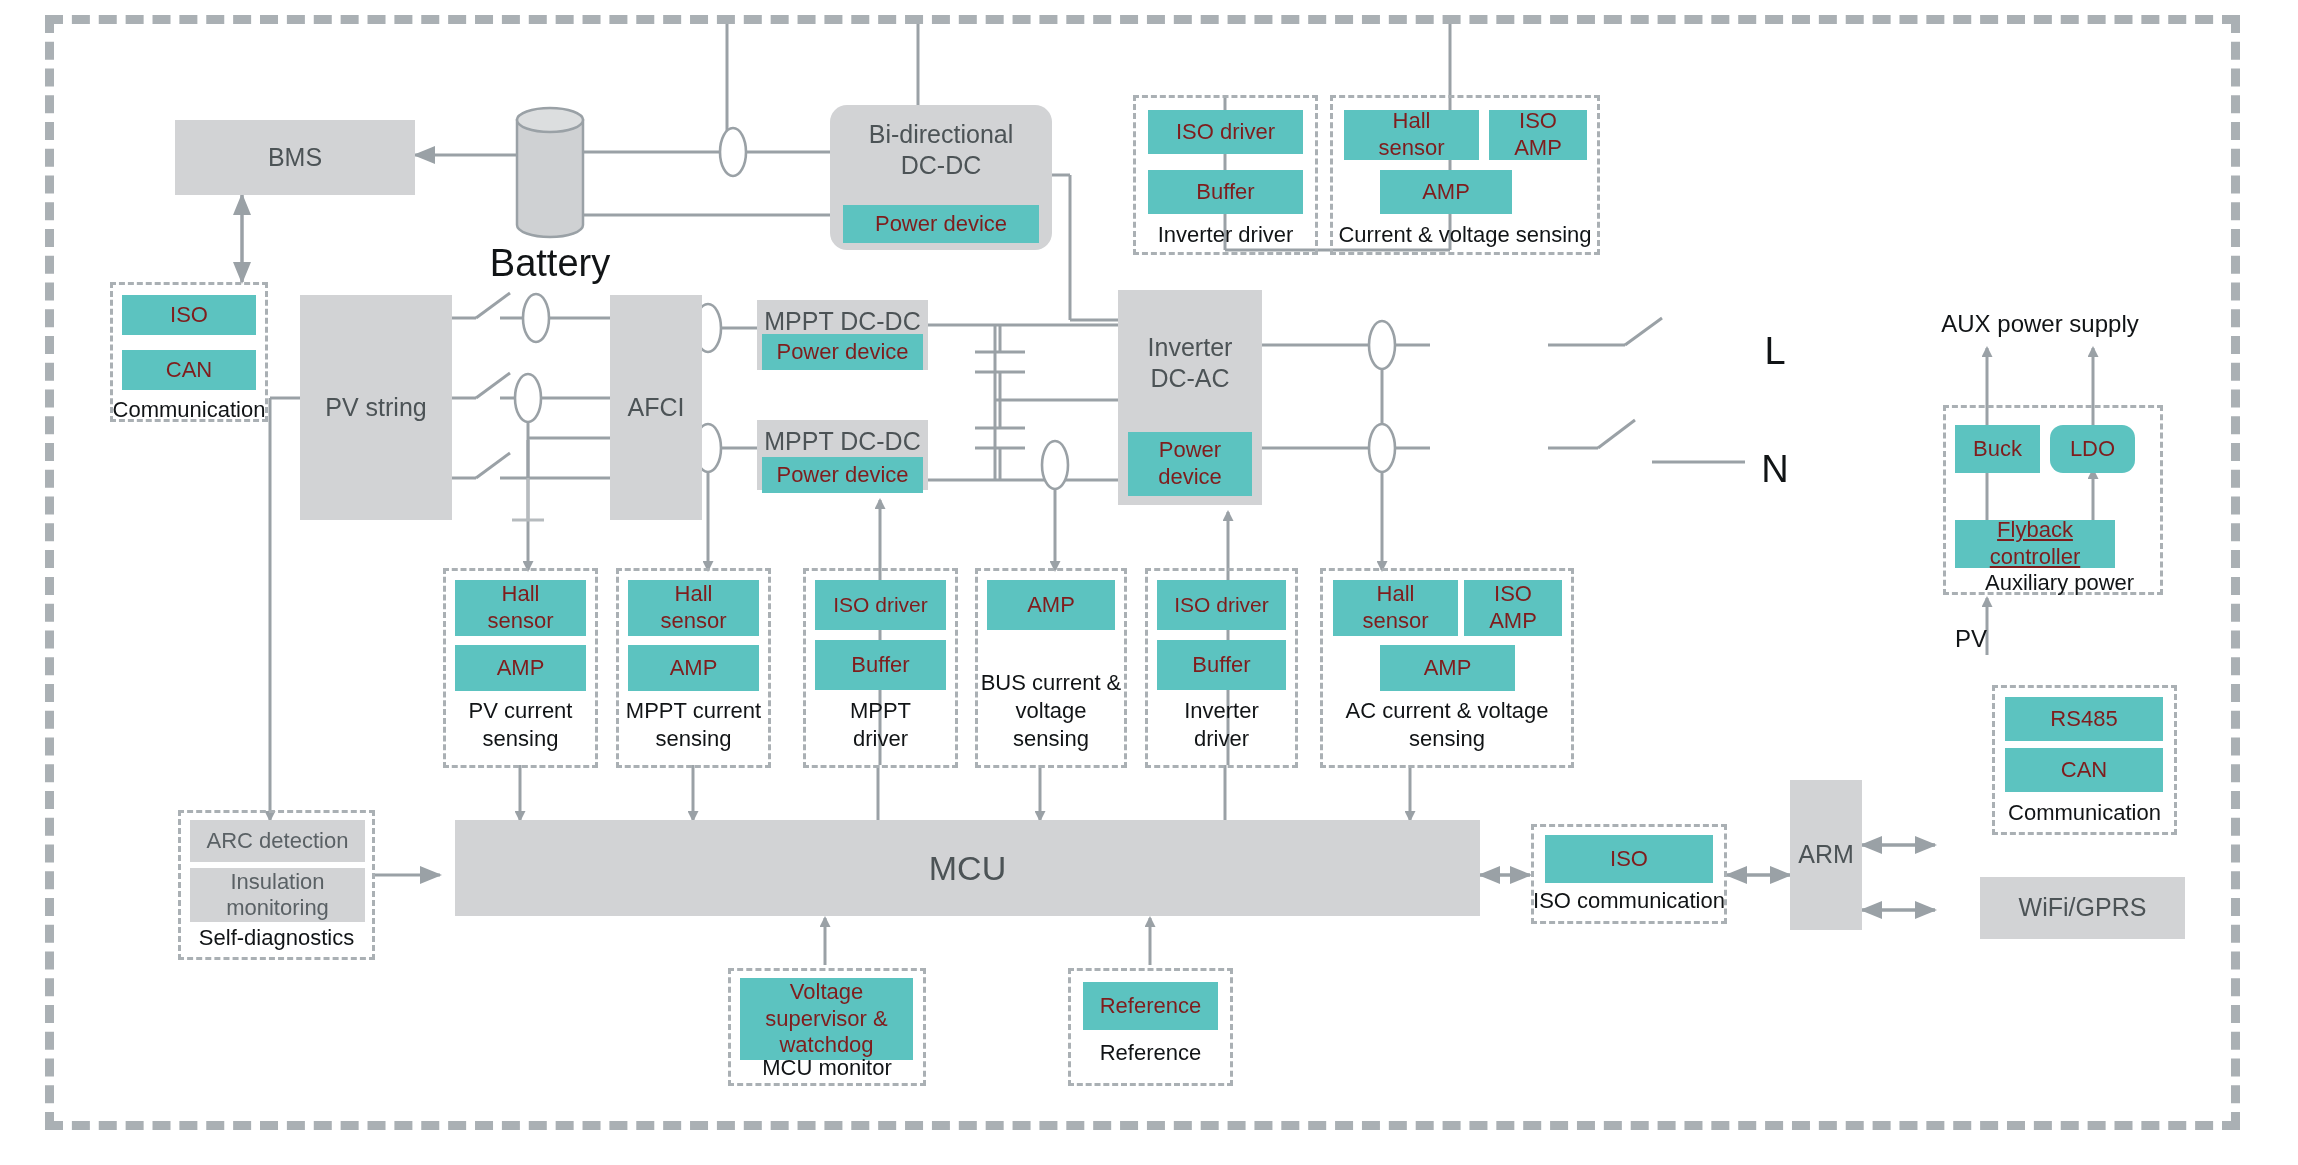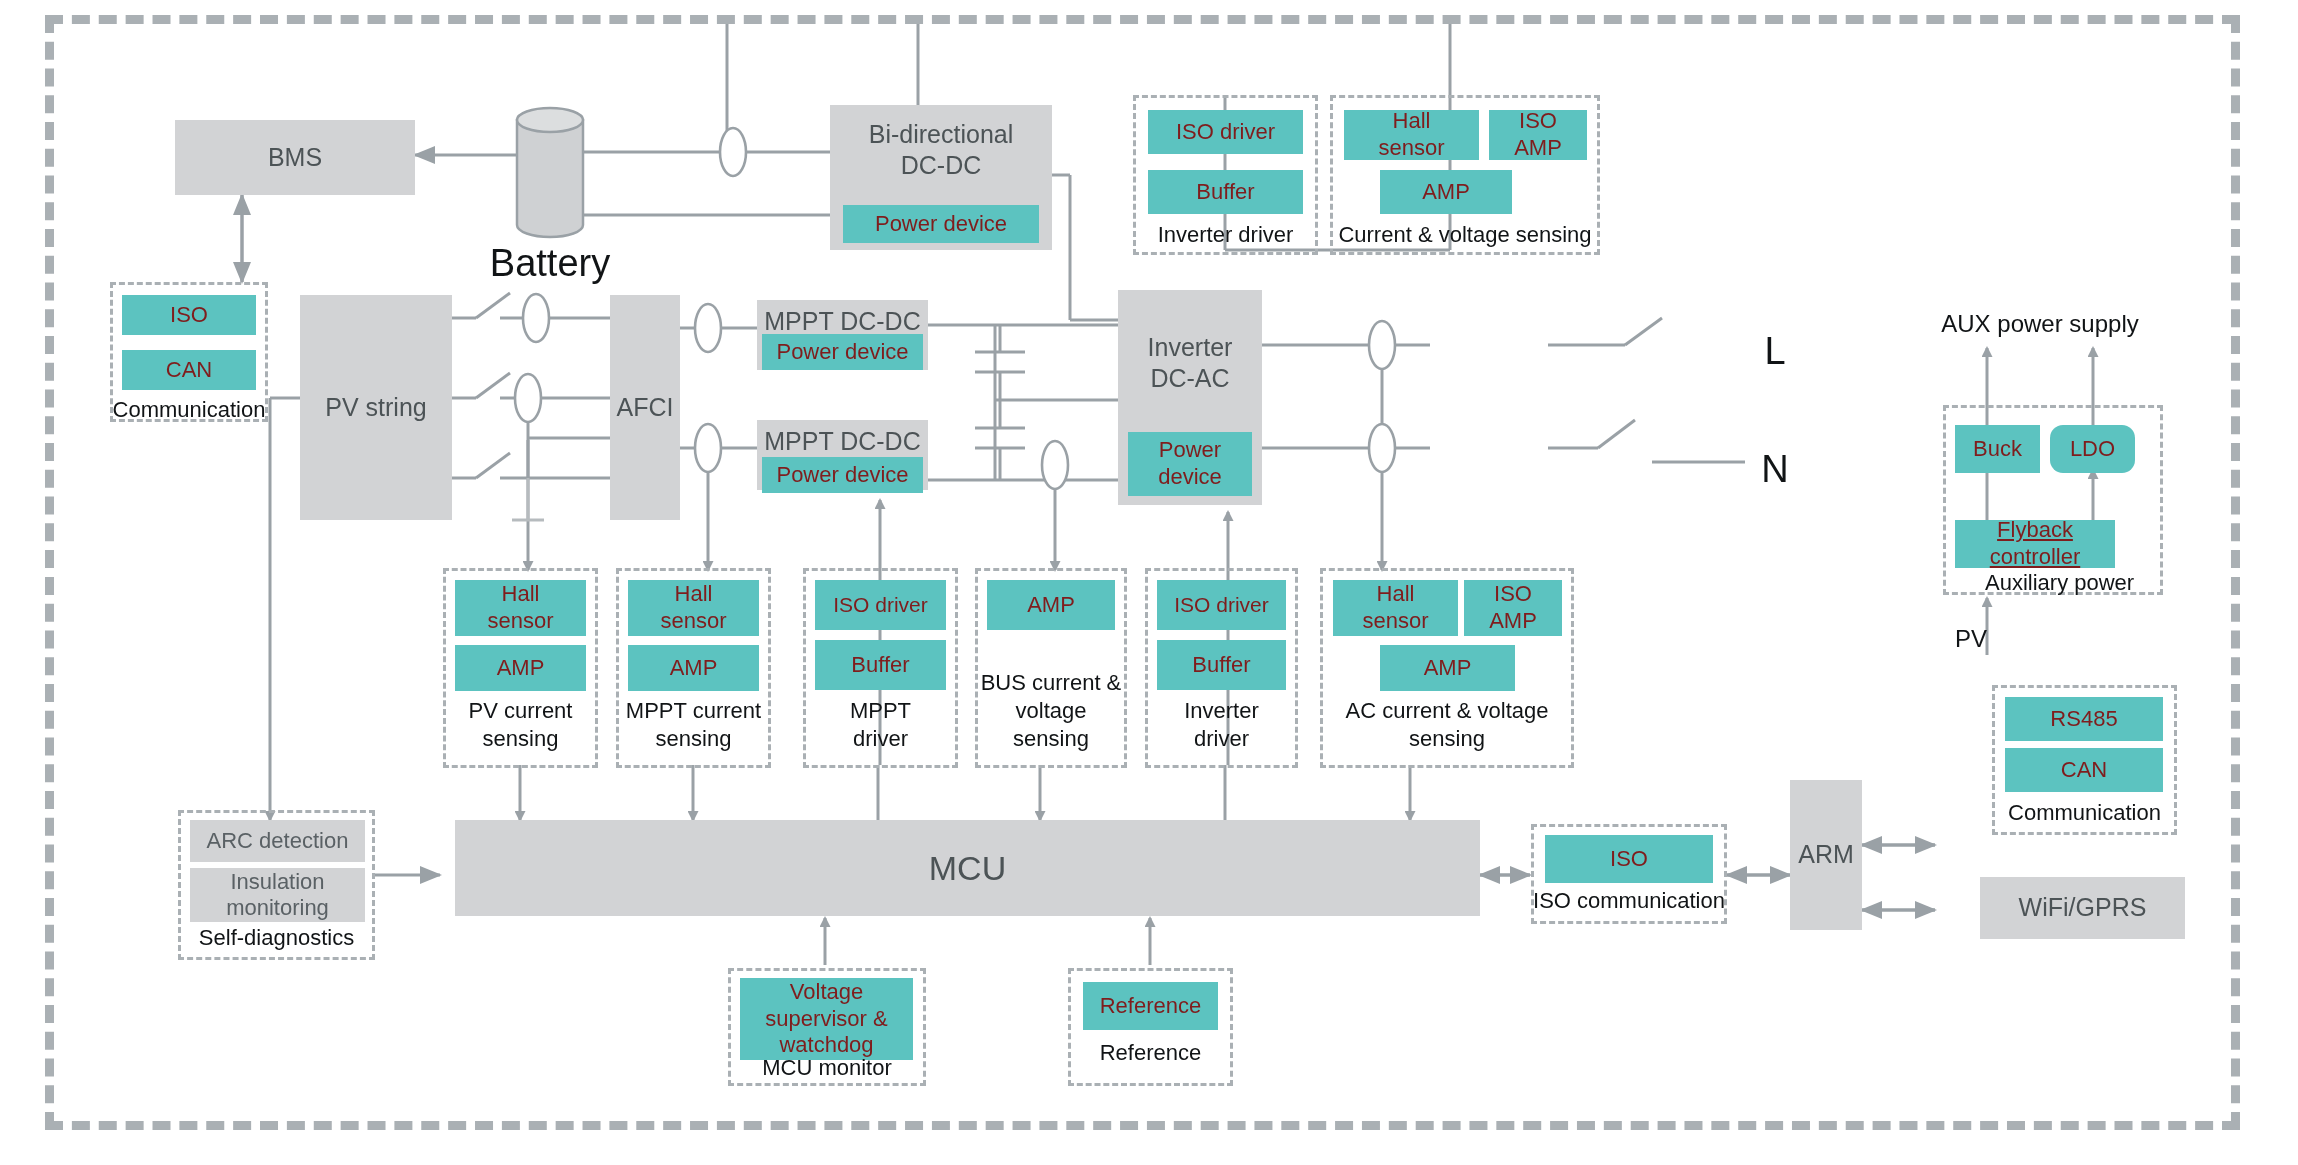--- a/index.html
+++ b/index.html
@@ -184,32 +184,32 @@
   </svg>
 
   <div class="frame"></div>
 
   <div class="gblock" style="left:175px;top:120px;width:240px;height:75px;">BMS</div>
 
   <div class="plain big" style="left:480px;top:242px;width:140px;">Battery</div>
 
   <div class="gblock" style="left:300px;top:295px;width:152px;height:225px;">PV string</div>
 
-  <div class="gblock" style="left:610px;top:295px;width:70px;height:225px;">AFCI</div>
+  <div class="gblock" style="left:610px;top:295px;width:92px;height:225px;">AFCI</div>
 
   <div class="gblock" style="left:757px;top:300px;width:171px;height:70px;
        align-items:flex-start;padding-top:6px;">MPPT DC-DC</div>
   <div class="tblock" style="left:762px;top:334px;width:161px;height:36px;">Power device</div>
 
   <div class="gblock" style="left:757px;top:420px;width:171px;height:70px;
        align-items:flex-start;padding-top:6px;">MPPT DC-DC</div>
   <div class="tblock" style="left:762px;top:457px;width:161px;height:36px;">Power device</div>
 
   <div class="gblock" style="left:830px;top:105px;width:222px;height:145px;
-       flex-direction:column;justify-content:flex-start;padding-top:14px;">
+       flex-direction:column;justify-content:flex-start;padding-top:14px;border-radius:17px;">
     <span>Bi-directional</span>
     <span>DC-DC</span>
   </div>
   <div class="tblock" style="left:843px;top:205px;width:196px;height:38px;">Power device</div>
 
   <div class="gblock" style="left:1118px;top:290px;width:144px;height:215px;
        flex-direction:column;justify-content:flex-start;padding-top:42px;">
     <span>Inverter</span>
     <span>DC-AC</span>
   </div>

